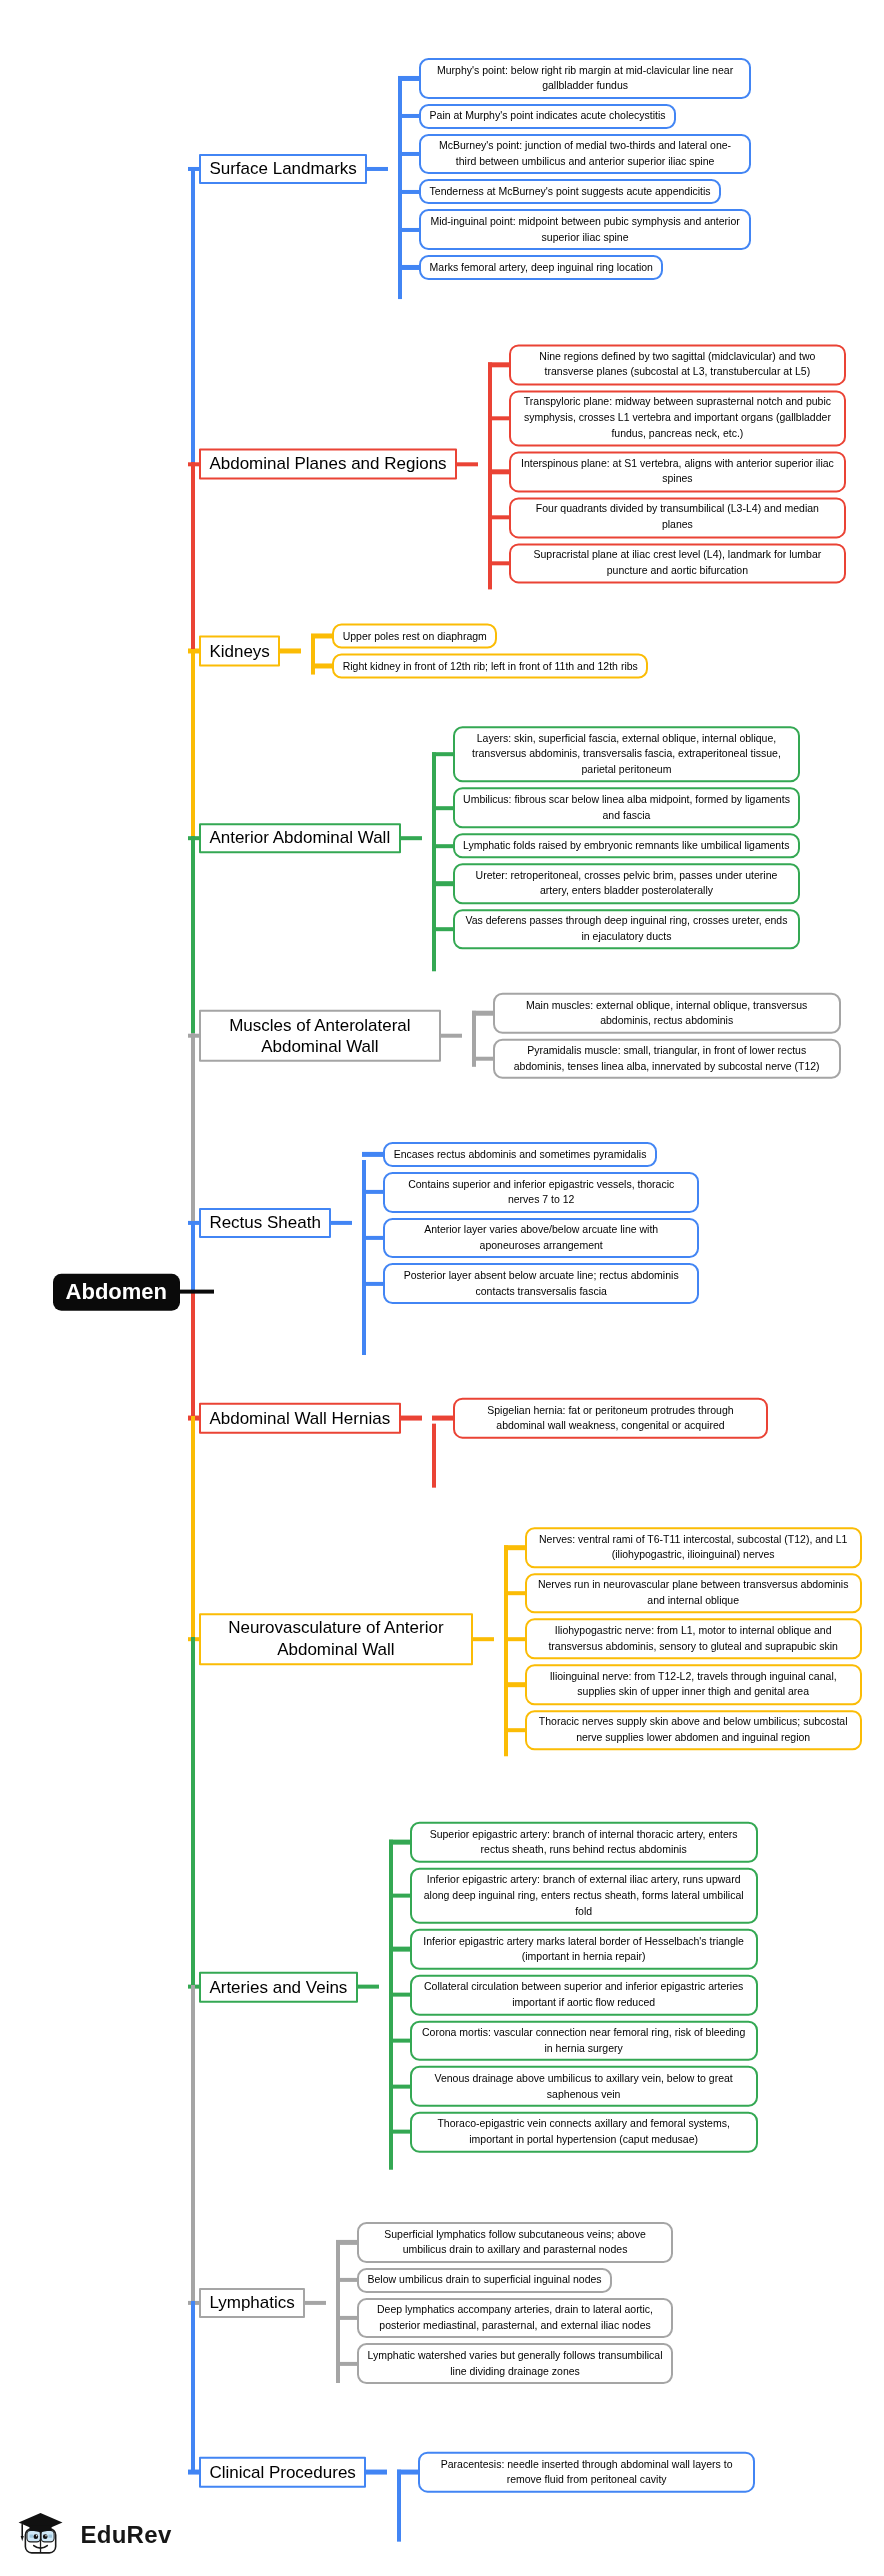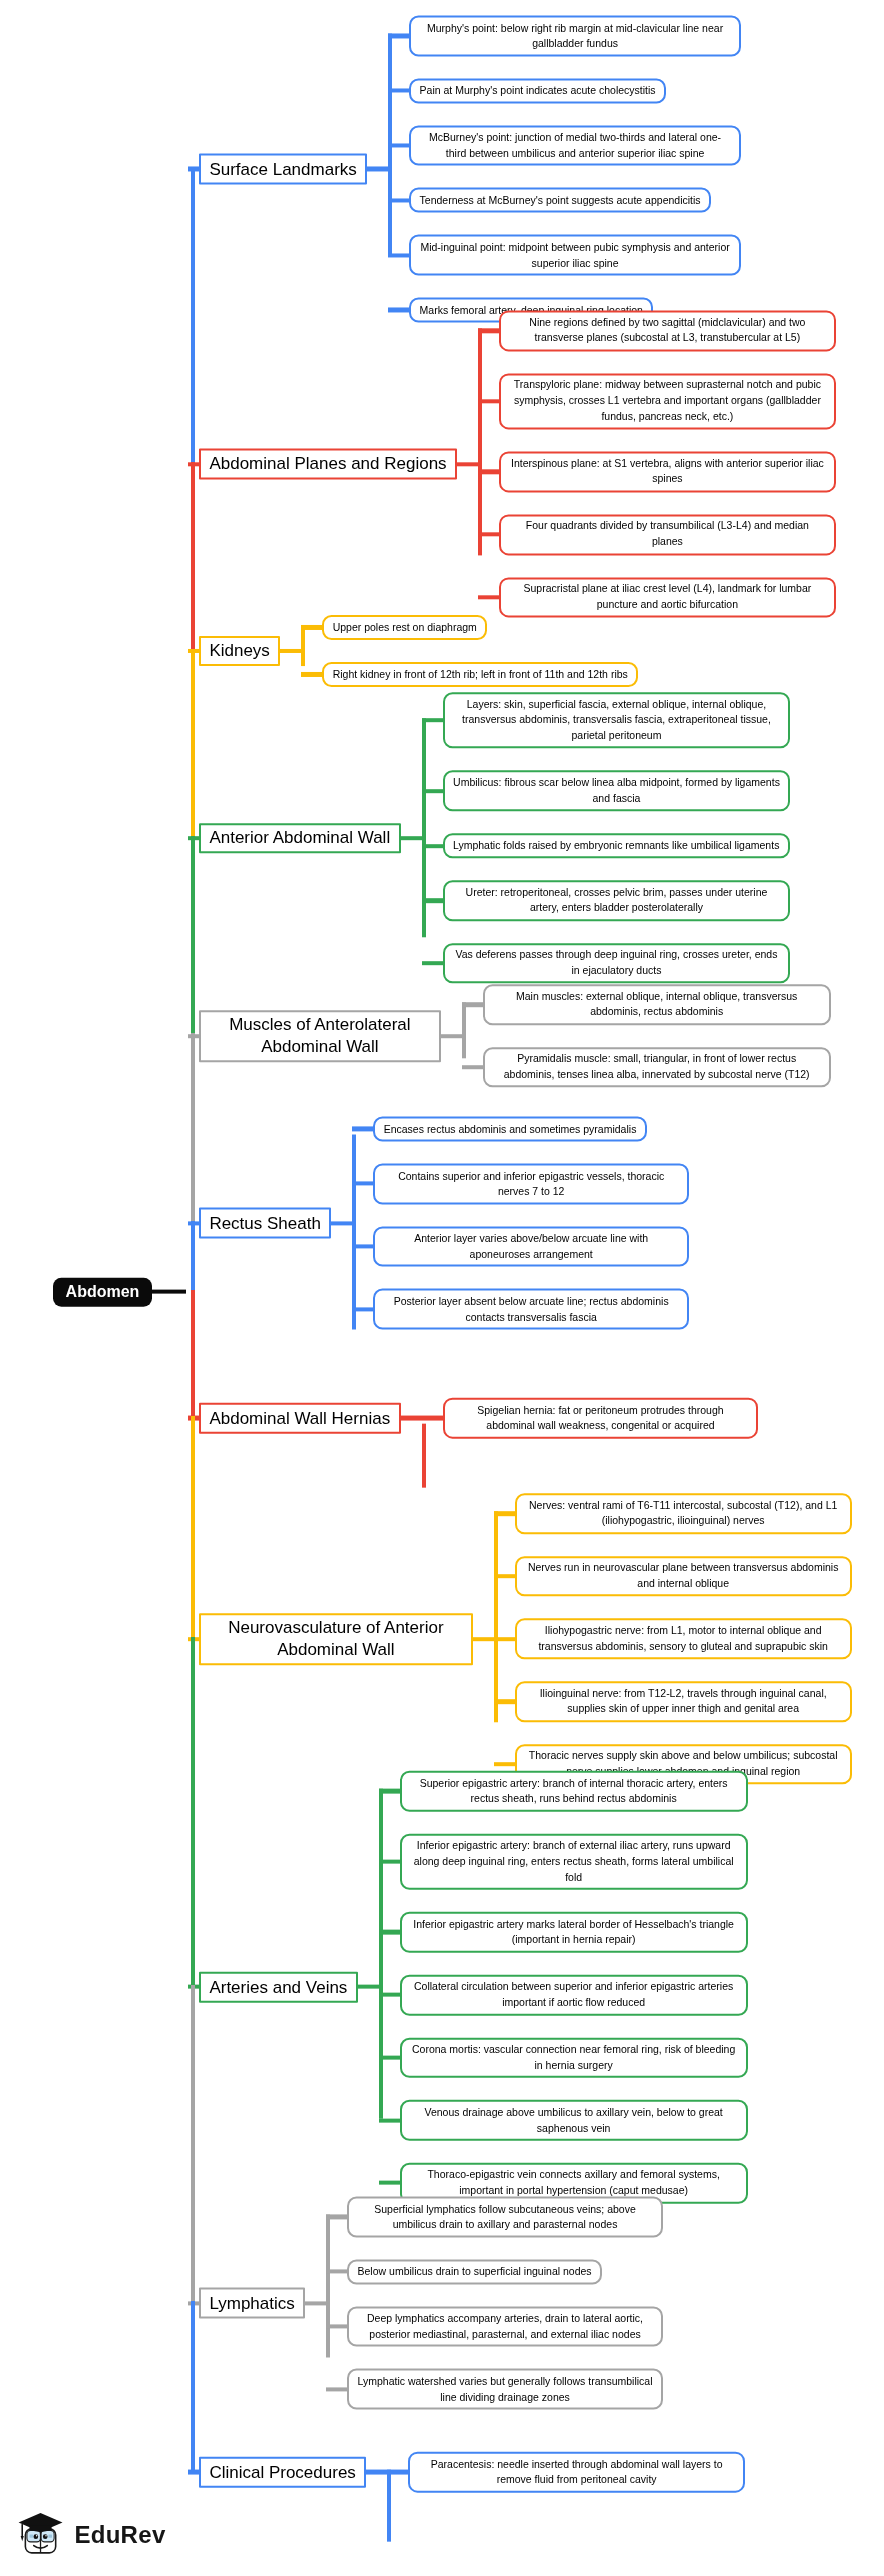--- a/index.html
+++ b/index.html
@@ -3,28 +3,28 @@
 <meta charset="utf-8">
 <style>
   html,body{margin:0;padding:0}
   body{width:884px;height:2576px;background:#fff;font-family:"Liberation Sans",sans-serif;color:#000;position:relative;overflow:hidden}
   .c-blue{--c:#4285F4}.c-red{--c:#EA4335}.c-yellow{--c:#FBBC05}.c-green{--c:#34A853}.c-gray{--c:#A5A5A5}
   .branch{position:absolute;left:199px;display:flex;align-items:center;transform:translateY(-50%)}
   .blabel{position:relative;background:#fff;border:2.6px solid var(--c);border-radius:1px;padding:2.6px 8.4px;font-size:17px;line-height:1.25;white-space:nowrap;z-index:2;text-align:center;flex:0 0 auto}
   .blabel.wrap{white-space:normal;max-width:var(--lw)}
   .blabel::before{content:"";position:absolute;right:100%;top:50%;transform:translateY(-50%);width:12.6px;height:4.2px;background:var(--c)}
   .blabel::after{content:"";position:absolute;left:100%;top:50%;transform:translateY(-50%);width:23px;height:4.2px;background:var(--c)}
-  .kids{position:relative;margin-left:21px;padding-left:21px;display:flex;flex-direction:column;gap:22px;align-items:flex-start}
+  .kids{position:relative;margin-left:31px;padding-left:21px;display:flex;flex-direction:column;gap:5px;align-items:flex-start}
   .trunk{position:absolute;left:0;width:4.2px;background:var(--c)}
   .kid{position:relative;background:#fff;border:2.1px solid var(--c);border-radius:9.5px;padding:2.6px 8.4px;font-size:10.5px;line-height:1.5;text-align:center;max-width:var(--kw)}
   .kid::before{content:"";position:absolute;right:100%;top:50%;transform:translateY(-50%);width:23px;height:4.2px;background:var(--c)}
-  .root{position:absolute;left:53px;top:1292px;transform:translateY(-50%);background:#0a0a0a;color:#fff;font-size:16px;font-weight:bold;padding:5.3px 12.6px;border-radius:8.4px;z-index:3}
+  .root{position:absolute;left:53px;top:1292px;transform:translateY(-50%);background:#0a0a0a;color:#fff;font-size:22px;font-weight:bold;padding:5.3px 12.6px;border-radius:8.4px;z-index:3}
   .root::after{content:"";position:absolute;left:100%;top:50%;transform:translateY(-50%);width:34px;height:4.2px;background:#0a0a0a}
   .spine-seg{position:absolute;left:191px;width:4.2px}
-  .logo{position:absolute;left:17.4px;top:2511px;display:flex;align-items:center;gap:11px}
+  .logo{position:absolute;left:17.4px;top:2511px;display:flex;align-items:center;gap:17px}
   .logo-text{font-size:24px;font-weight:bold;color:#161616;letter-spacing:0.3px}
 </style>
 </head>
 <body>
 
 <div class="canvas">
 
   <div class="root">Abdomen</div>
 
   <div class="branch c-blue" style="top:169px;--kw:311px">

